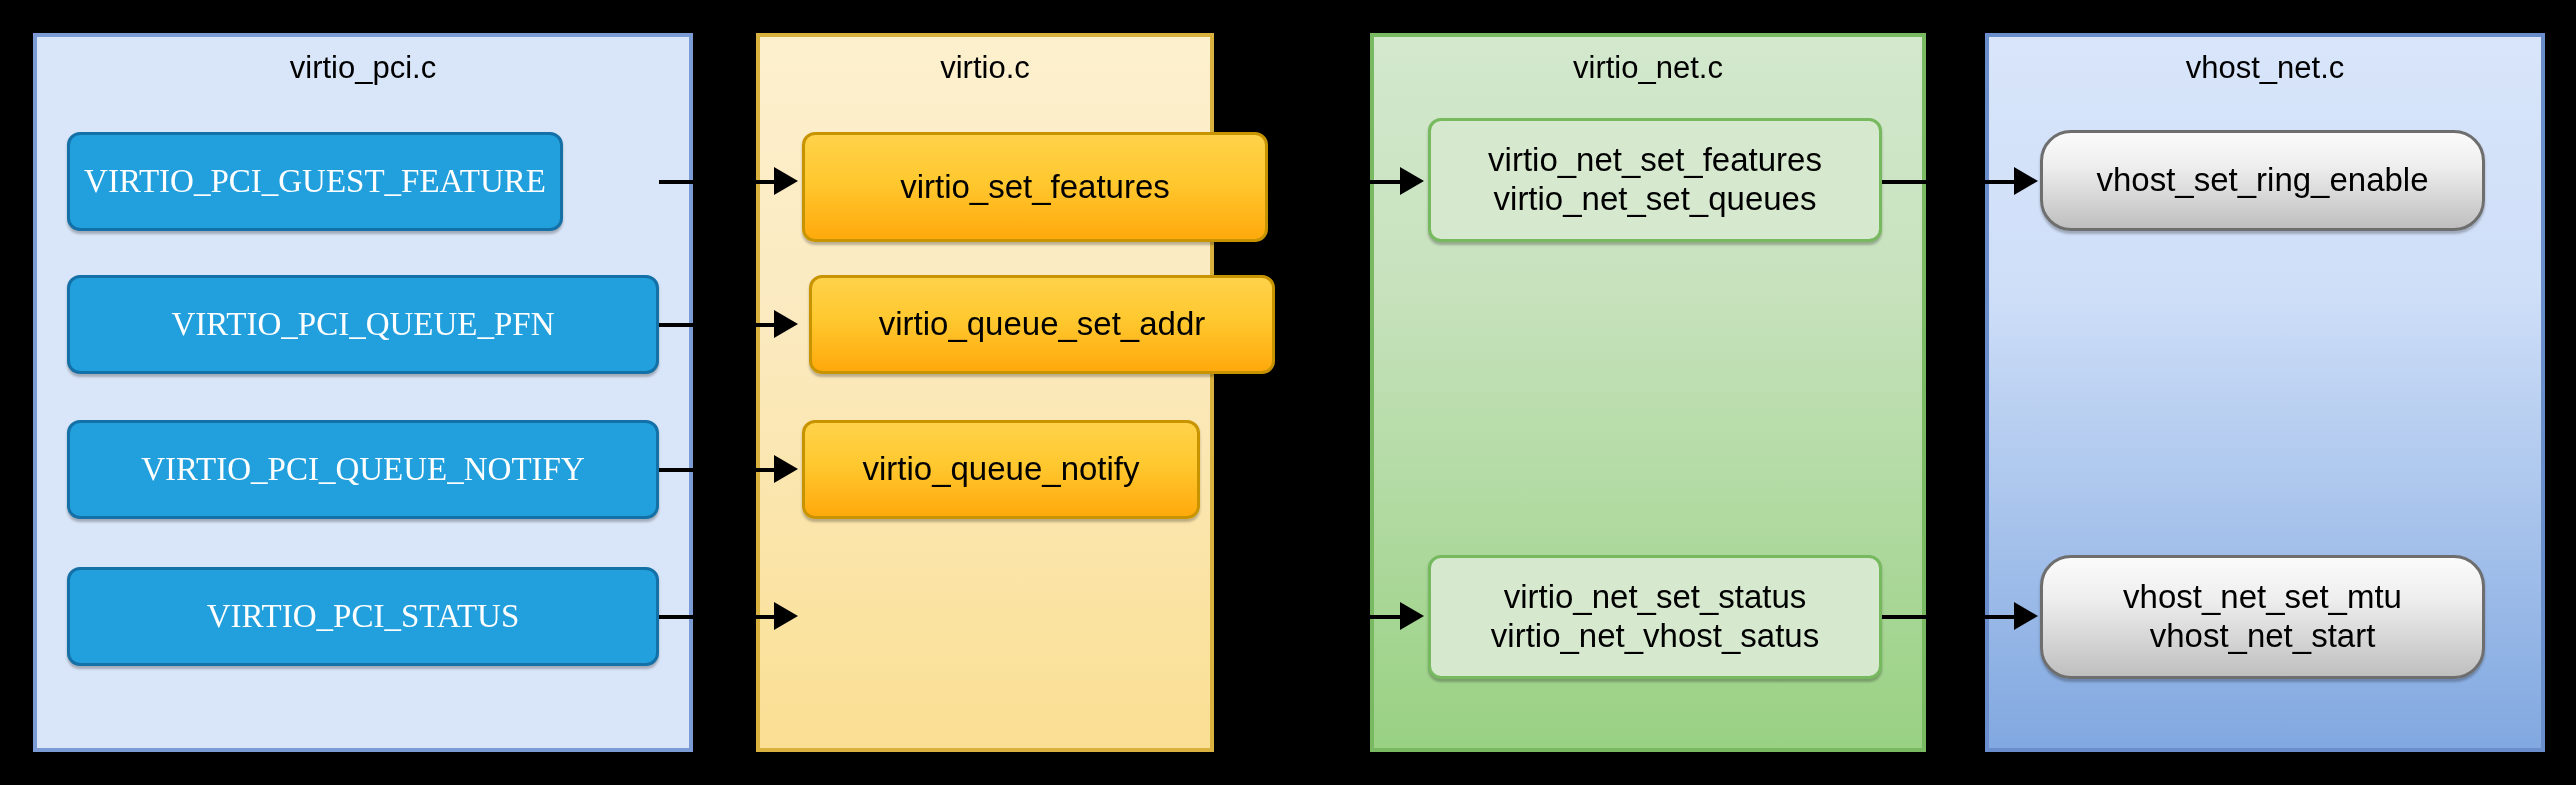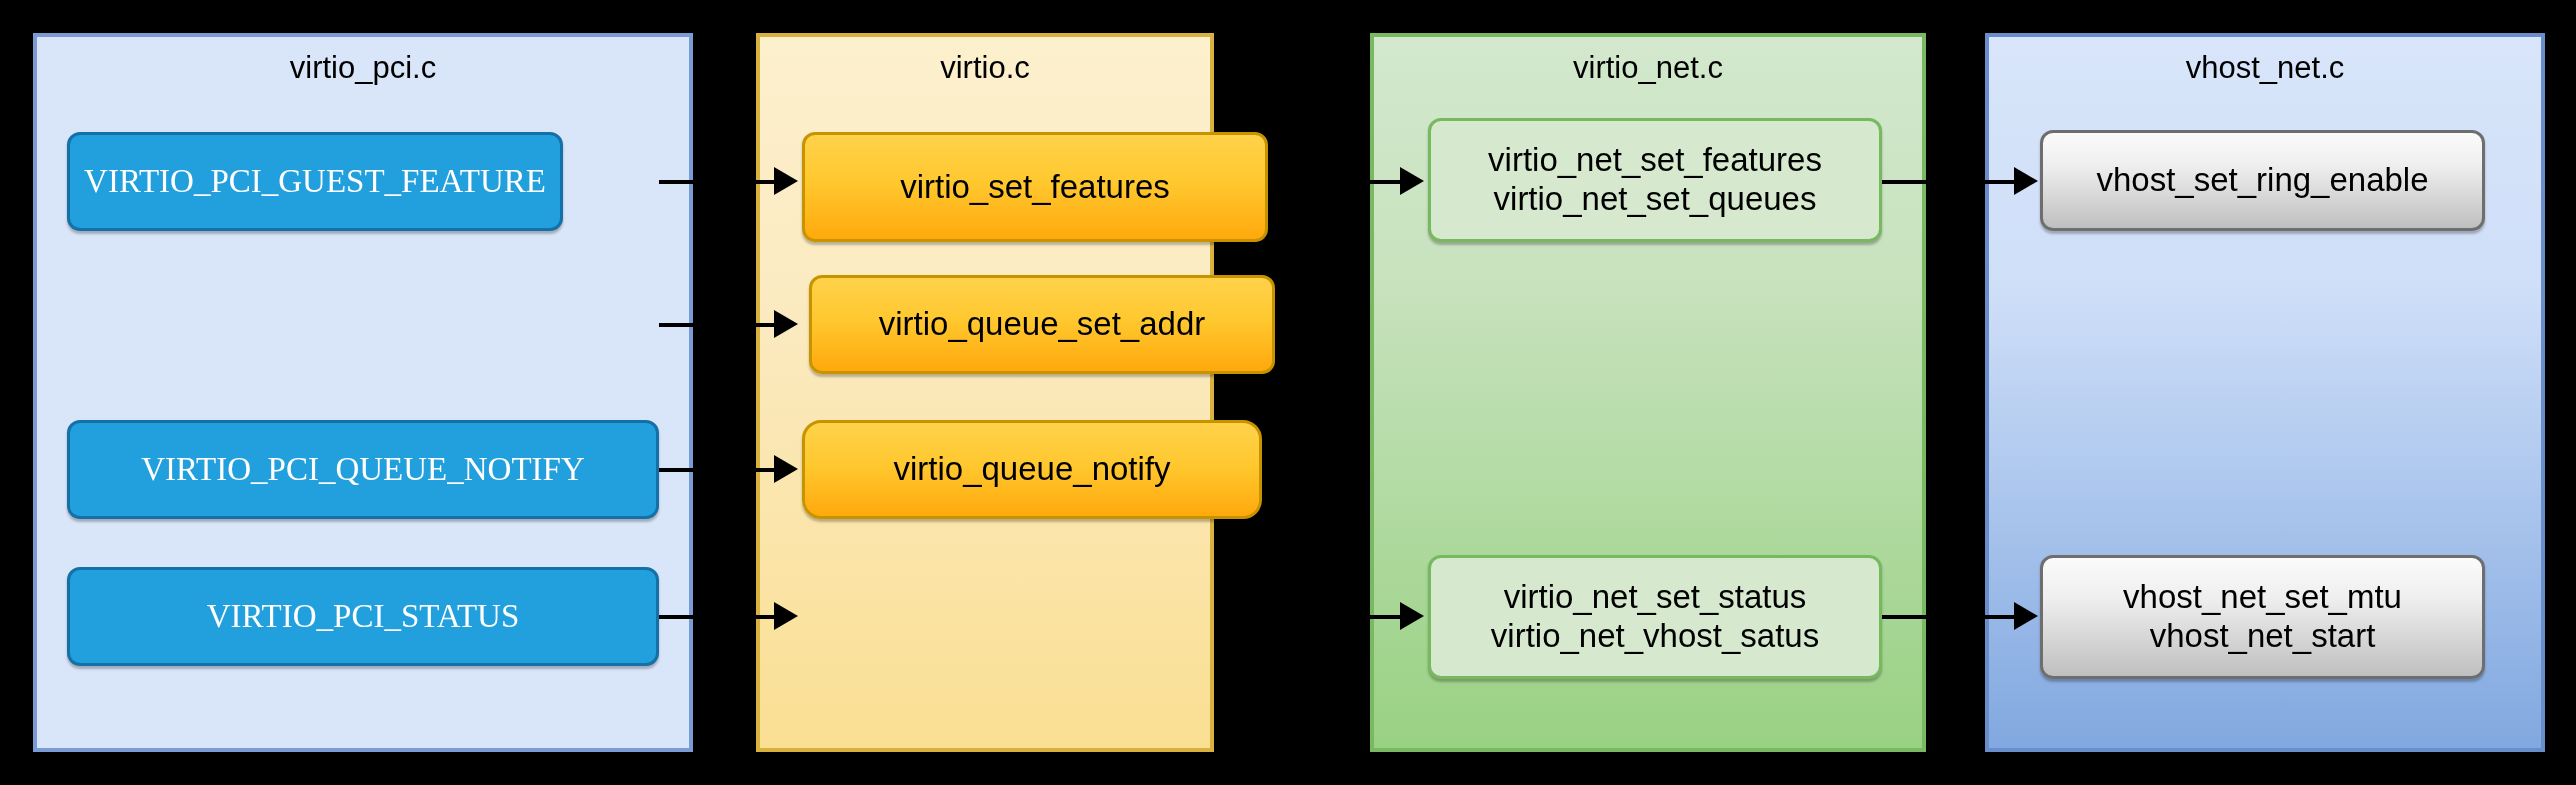--- a/index.html
+++ b/index.html
@@ -102,20 +102,21 @@
   }
 
   
   .node-vhost {
     background: linear-gradient(to bottom, #fbfbfb 0%, #eeeeee 35%, #bfbfbf 100%);
     border-color: #6e6e6e;
     color: #000000;
     font-family: "Liberation Sans", sans-serif;
     font-size: 33px;
     box-shadow: 0 2.4px 2.4px rgba(0,0,0,0.25);
+    border-radius: 31px;
   }
 
   
   .connector {
     position: absolute;
     height: 0;
     border-top: 4.1px solid #000000;
   }
   .arrowhead {
     position: absolute;
@@ -129,34 +130,35 @@
 <body>
 
 <div id="stage">
 
   <div class="panel panel-pci">
     <div class="panel-title" style="top:13px;">virtio_pci.c</div>
   </div>
 
   <div class="node node-pci" style="left:67px; top:132px; width:496px; height:99px;">VIRTIO_PCI_GUEST_FEATURE</div>
 
+  <div class="node node-pci" style="left:67px; top:275px; width:592px; height:99px;">VIRTIO_PCI_QUEUE_PFN</div>
 
   <div class="node node-pci" style="left:67px; top:420px; width:592px; height:99px;">VIRTIO_PCI_QUEUE_NOTIFY</div>
 
   <div class="node node-pci" style="left:67px; top:567px; width:592px; height:99px;">VIRTIO_PCI_STATUS</div>
 
   <div class="panel panel-virtio">
     <div class="panel-title" style="top:13px;">virtio.c</div>
   </div>
 
   <div class="node node-virtio" style="left:802px; top:132px; width:466px; height:110px;">virtio_set_features</div>
 
   <div class="node node-virtio" style="left:802px; top:275px; width:466px; height:99px;margin-left:7px;">virtio_queue_set_addr</div>
 
-  <div class="node node-virtio" style="left:802px; top:420px; width:460px; height:99px;border-radius:19px;">virtio_queue_notify</div>
+  <div class="node node-virtio" style="left:802px; top:420px; width:398px; height:99px;">virtio_queue_notify</div>
 
 
   <div class="panel panel-net">
     <div class="panel-title" style="top:13px;">virtio_net.c</div>
   </div>
 
   <div class="node node-net" style="left:1428px; top:118px; width:454px; height:124px;">virtio_net_set_features
 virtio_net_set_queues</div>
 
   <div class="node node-net" style="left:1428px; top:555px; width:454px; height:124px;">virtio_net_set_status

